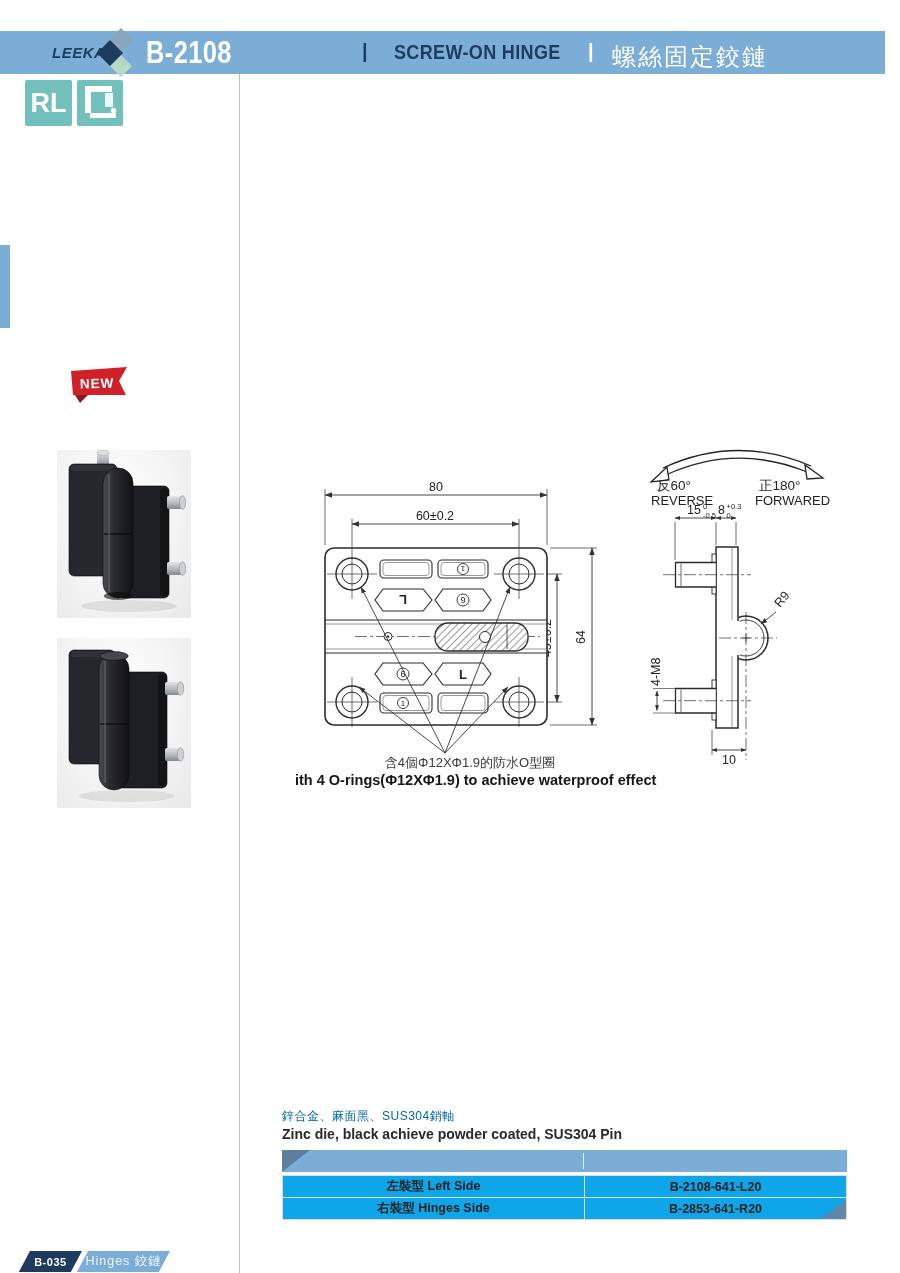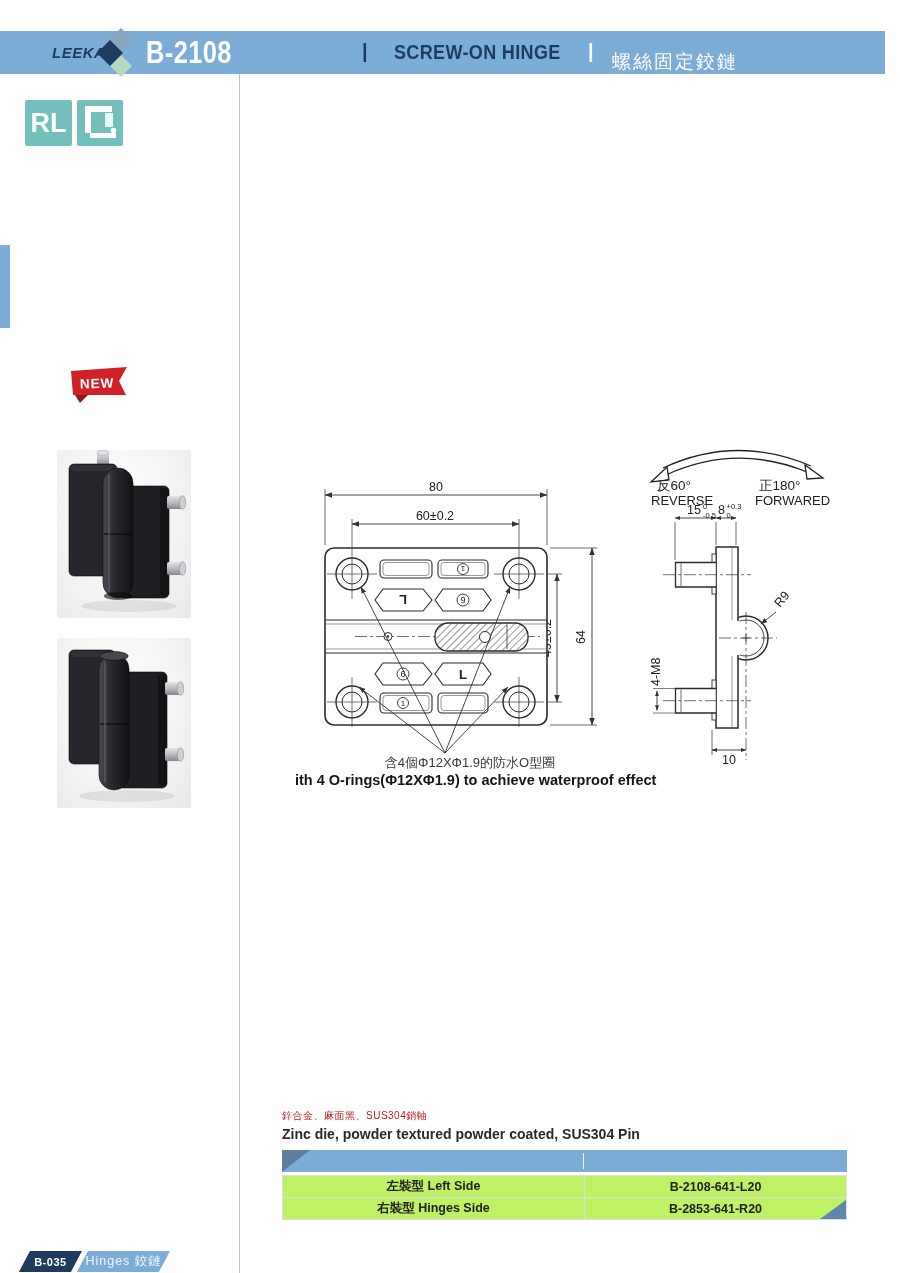--- a/index.html
+++ b/index.html
@@ -12,53 +12,53 @@
   .brand{position:absolute;left:52px;top:13px;font-size:15px;font-weight:700;font-style:italic;
          color:#1e3c5e;letter-spacing:.5px;}
   .brand sup{font-size:8px;font-style:normal;}
   .diamond{position:absolute;left:92px;top:-5px;}
   .model{position:absolute;left:146px;top:4px;font-size:31px;font-weight:700;color:#fff;
          transform:scaleX(.82);transform-origin:left center;letter-spacing:.5px;}
   .hsep{position:absolute;top:9px;font-size:20px;font-weight:900;color:#1e3c5e;}
   .sep1{left:362px;} .sep2{left:588px;color:#fff;}
   .title-en{position:absolute;left:394px;top:10px;font-size:20px;font-weight:700;color:#1e3c5e;
             transform:scaleX(.9);transform-origin:left center;letter-spacing:.4px;}
-  .title-zh{position:absolute;left:612px;top:10px;font-size:19px;font-weight:500;color:#fff;
-            letter-spacing:2px;margin-top:8px;}
+  .title-zh{position:absolute;left:612px;top:10px;font-size:24px;font-weight:500;color:#fff;
+            letter-spacing:2px;}
 
   .vdivider{position:absolute;left:239px;top:74px;width:1px;height:1199px;background:#b8c5cd;}
   .side-tab{position:absolute;left:0;top:245px;width:10px;height:83px;background:#7badd6;}
 
   
-  .rl-wrap{position:absolute;left:25px;top:100px;display:flex;gap:5px;}
+  .rl-wrap{position:absolute;left:25px;top:80px;display:flex;gap:5px;}
   .rl-box{width:47px;height:46px;background:#72bfbb;border-radius:2px;color:#fff;
           font-size:27px;font-weight:700;display:flex;align-items:center;justify-content:center;}
 
   
   .photo{position:absolute;left:57px;width:134px;height:168px;border-radius:2px;
          background:radial-gradient(ellipse at 45% 35%, #ffffff 0%, #f4f4f4 55%, #e9e9e9 100%);}
   .photo1{top:450px;} .photo2{top:638px;height:170px;}
 
   
   .front-svg{position:absolute;left:295px;top:475px;}
   .side-svg{position:absolute;left:633px;top:442px;}
   .dwg-text{font-family:"Liberation Sans",sans-serif;}
 
   
   .material{position:absolute;left:282px;top:1107px;line-height:18px;}
-  .material .zh{font-size:10px;color:#b91c1c;letter-spacing:.5px;}
+  .material .zh{font-size:12px;color:#0369a1;letter-spacing:.5px;}
   .material .en{font-size:14px;font-weight:700;color:#2a2a2a;}
   .order-table{position:absolute;left:282px;top:1150px;width:565px;}
   .t-head{position:relative;height:22px;background:#7badd6;}
   .t-corner{position:absolute;left:0;top:0;width:0;height:0;
             border-top:22px solid #5d7f9d;border-right:28px solid transparent;}
   .t-vline{position:absolute;left:301px;top:3px;bottom:3px;width:1px;background:rgba(255,255,255,.85);}
   .t-gap{height:3px;background:#fff;}
   .t-row{position:relative;display:flex;height:21px;border:1px solid #d9dee3;border-top:none;
-         background:#bef264;align-items:center;}
+         background:#0ea5e9;align-items:center;}
   .t-row.first{border-top:1px solid #d9dee3;}
   .t-c1{width:301px;border-right:1px solid #d9dee3;height:100%;display:flex;align-items:center;
         justify-content:center;font-size:12.5px;font-weight:700;color:#222;}
   .t-c2{flex:1;height:100%;display:flex;align-items:center;justify-content:center;
         font-size:12.5px;font-weight:700;color:#222;}
   .t-tri{position:absolute;right:0;bottom:0;width:0;height:0;
          border-bottom:19px solid #5d87ab;border-left:26px solid transparent;}
 
   
   .foot-navy{position:absolute;left:30px;top:1251px;width:52px;height:21px;background:#1e3a5c;
@@ -337,21 +337,21 @@
       <path d="M24,249 V268.5" stroke="#333" stroke-width=".9" marker-start="url(#sd-ar2)" marker-end="url(#sd-ar2)"></path>
     </g>
 
     <path d="M79,288 V313" stroke="#444" stroke-width=".8" fill="none"></path>
     <path d="M79,308 H113" stroke="#333" stroke-width=".9" fill="none" marker-start="url(#sd-ar2)" marker-end="url(#sd-ar2)"></path>
     <text class="dwg-text" x="96" y="322" text-anchor="middle" font-size="12.5" fill="#222">10</text>
   </svg>
 
   <div class="material">
     <div class="zh">鋅合金、麻面黑、SUS304銷軸</div>
-    <div class="en">Zinc die, powder textured powder coated, SUS304 Pin</div>
+    <div class="en">Zinc die, black achieve powder coated, SUS304 Pin</div>
   </div>
 
   <div class="order-table">
     <div class="t-head">
       <div class="t-corner"></div>
       <div class="t-vline"></div>
     </div>
     <div class="t-gap"></div>
     <div class="t-row first">
       <div class="t-c1">左裝型 Left Side</div>

